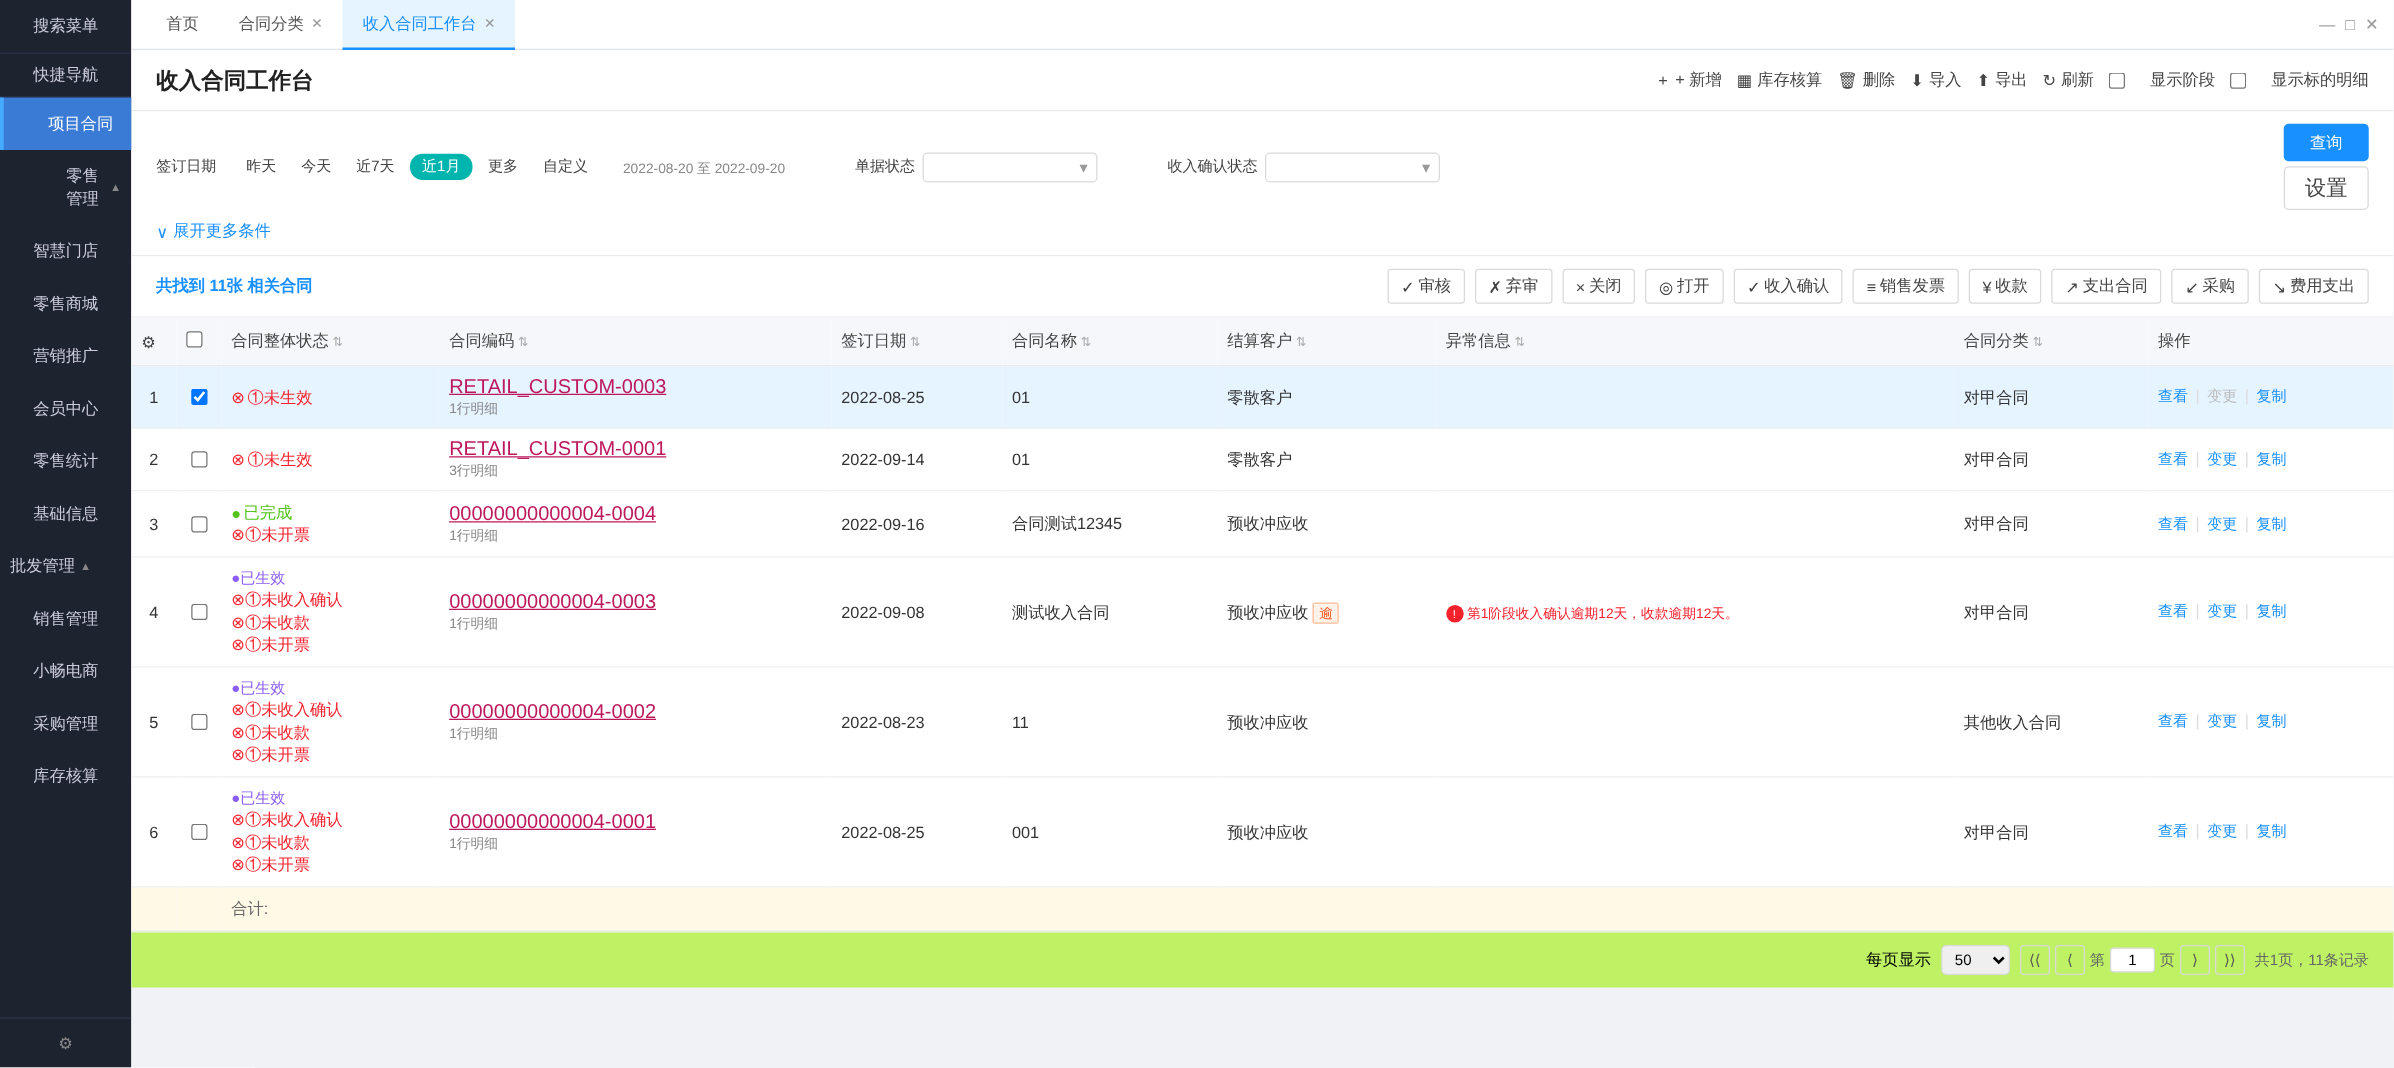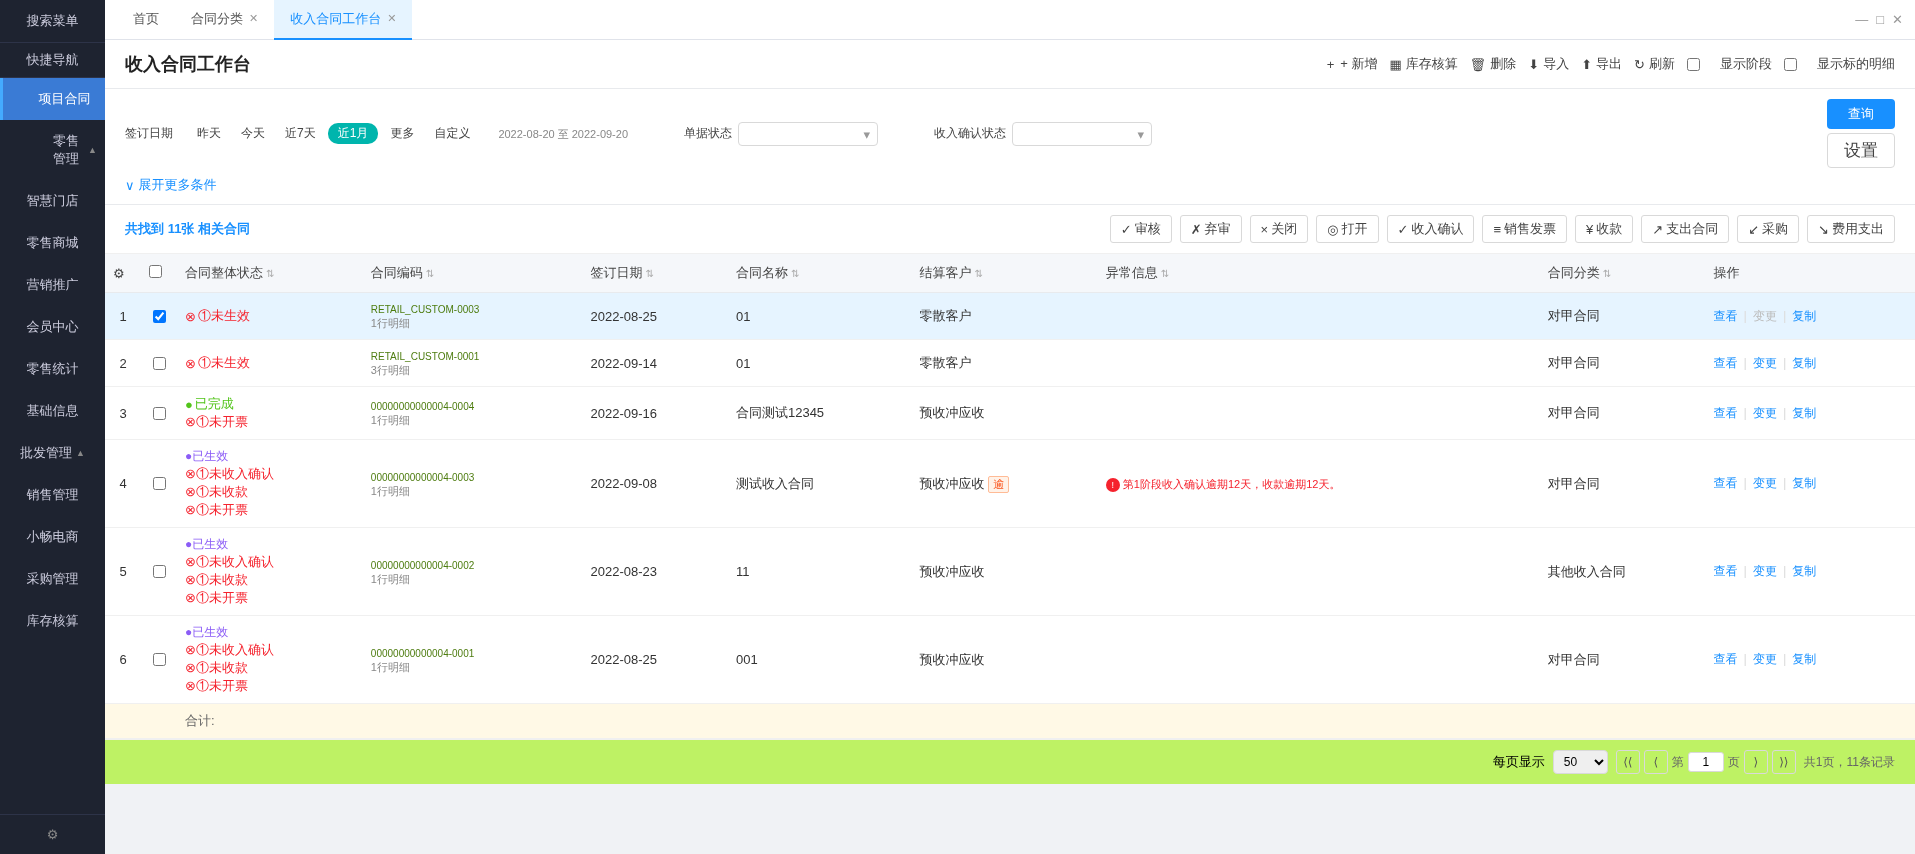--- a/index.html
+++ b/index.html
@@ -61,21 +61,21 @@
     
     .data-table { width: 100%; border-collapse: collapse; font-size: 12px; }
     .data-table th { background: #f5f7fa; padding: 10px 8px; text-align: left; color: #444; font-weight: 500; border-bottom: 1px solid #e8eaed; white-space: nowrap; }
     .data-table td { padding: 8px 8px; border-bottom: 1px solid #f0f0f0; color: #333; vertical-align: middle; }
     .data-table tr.selected td { background: #e6f4ff; }
     .sort-icon { color: #aaa; font-size: 10px; margin-left: 3px; }
     .status-invalid { color: #f5222d; font-size: 12px; display: flex; align-items: center; gap: 2px; }
     .status-complete { color: #52c41a; font-size: 12px; display: flex; align-items: center; gap: 2px; }
     .status-effective { color: #8b5cf6; font-size: 12px; }
     .status-red-small { color: #f5222d; font-size: 11px; }
-    .link-text { color: #4d7c0f; cursor: pointer; font-size: 10px; }
+    .link-text { color: #be185d; text-decoration: underline; cursor: pointer; font-size: 16px; }
     .sub-text { color: #888; font-size: 11px; }
     .ops { display: flex; gap: 6px; }
     .op-link { color: #1890ff; cursor: pointer; font-size: 12px; }
     .op-link.disabled { color: #bbb; cursor: default; }
     .op-sep { color: #ddd; }
     .warning-text { color: #f5222d; font-size: 11px; }
     .icon-circle { display: inline-flex; align-items: center; justify-content: center; width: 14px; height: 14px; border-radius: 50%; background: #f5222d; color: #fff; font-size: 9px; margin-right: 3px; }
     .footer-row td { background: #fff9e6; color: #666; padding: 8px; }
     
     
@@ -112,21 +112,21 @@
   <div class="sidebar-item" style="display:flex;align-items:center;justify-content:center;gap:4px;margin-left:40px;">
     <span>零售管理</span>
     <span style="font-size:9px;color:#888;">▲</span>
   </div>
   <div class="sidebar-item">智慧门店</div>
   <div class="sidebar-item">零售商城</div>
   <div class="sidebar-item">营销推广</div>
   <div class="sidebar-item">会员中心</div>
   <div class="sidebar-item">零售统计</div>
   <div class="sidebar-item">基础信息</div>
-  <div class="sidebar-item" style="display:flex;align-items:center;justify-content:center;gap:4px;">
+  <div class="sidebar-item" style="display:flex;align-items:center;gap:4px;">
     <span>批发管理</span>
     <span style="font-size:9px;color:#888;">▲</span>
   </div>
   <div class="sidebar-item">销售管理</div>
   <div class="sidebar-item">小畅电商</div>
   <div class="sidebar-item">采购管理</div>
   <div class="sidebar-item">库存核算</div>
   <div class="sidebar-item"></div>
 
   <div class="sidebar-bottom">

